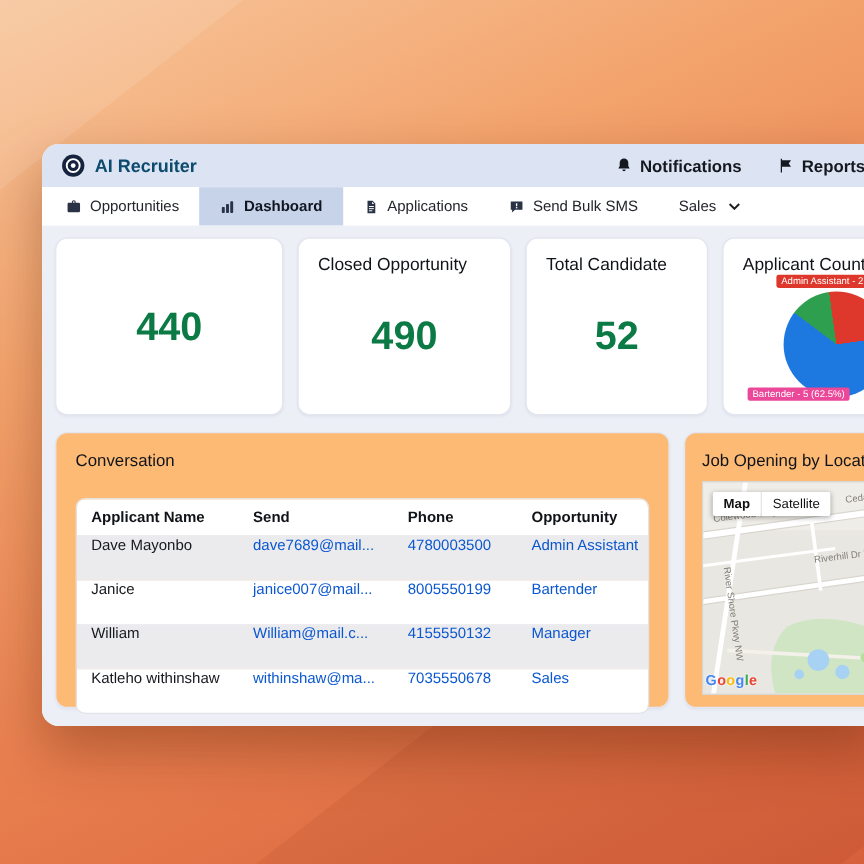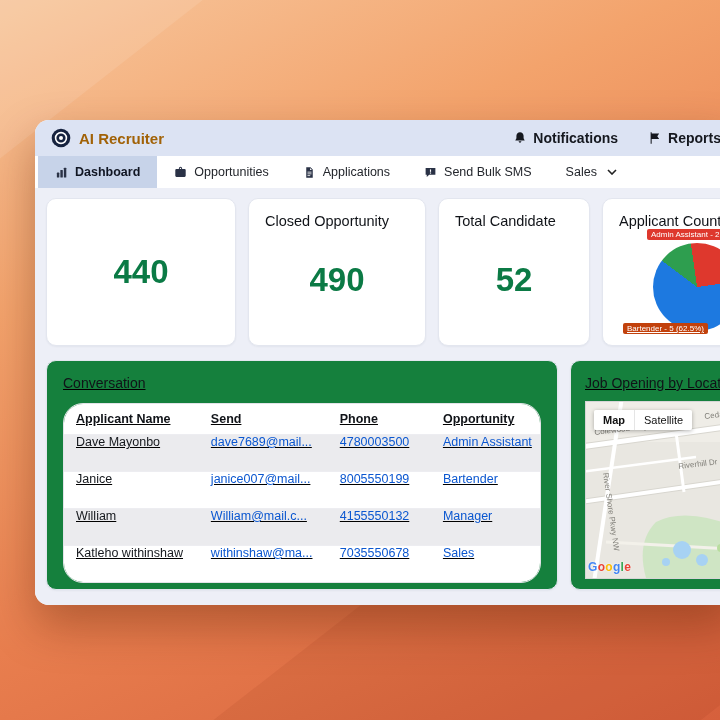--- a/index.html
+++ b/index.html
@@ -8,21 +8,21 @@
     background:linear-gradient(155deg,#f7c69c 0%,#f3a36c 30%,#e87e4e 62%,#d6603c 100%);}
   .band{position:absolute;background:rgba(255,255,255,.10);transform:rotate(-38deg);}
   .band-a{width:900px;height:260px;left:-420px;top:-160px;}
   .band-b{width:1100px;height:300px;left:-80px;top:560px;background:rgba(120,30,0,.08);}
 
   .window{position:absolute;left:35px;top:120px;width:700px;height:485px;background:#fff;
     border-radius:14px;box-shadow:0 20px 45px rgba(80,25,0,.35);overflow:hidden;}
 
   .app-header{height:36px;background:#dce3f3;display:flex;align-items:center;
     padding:0 14px 0 16px;gap:8px;}
-  .app-title{font-size:15px;font-weight:700;color:#a16207;}
+  .app-title{font-size:15px;font-weight:700;color:#0c4a6e;}
   .hdr-right{margin-left:auto;display:flex;align-items:center;gap:30px;}
   .hdr-item{display:flex;align-items:center;gap:6px;font-size:14px;font-weight:600;
     color:#15181f;cursor:pointer;white-space:nowrap;}
 
   .nav{height:32px;background:#fff;display:flex;align-items:stretch;padding-left:3px;}
   .tab{display:flex;align-items:center;gap:7px;padding:0 17px;font-size:12.5px;
     color:#23262c;cursor:pointer;white-space:nowrap;}
   .tab.active{background:#c7d3e9;font-weight:700;color:#101522;}
   .tab .icon{display:flex;align-items:center;color:#2a3246;}
 
@@ -37,26 +37,26 @@
     font-size:33px;font-weight:700;color:#0b7a45;}
   .w1{width:190px}.w2{width:178px}.w3{width:152px}.w4{width:210px}
 
   .pie{position:absolute;left:50px;top:44px;width:88px;height:88px;border-radius:50%;}
   .legend-pill{position:absolute;font-size:8px;line-height:11px;color:#fff;
     padding:0 4px;border-radius:2px;white-space:nowrap;}
   .pill-0{left:44px;top:30px;}
   .pill-1{left:20px;top:124px;}
 
   .bottom-row{display:flex;gap:12px;margin-top:14px;width:max-content;}
-  .panel{background:#15803d;border:1px solid #e3e6ef;border-radius:10px;height:230px;
-    box-sizing:border-box;box-shadow:0 1px 2px rgba(25,30,60,.05);text-decoration:underline;}
+  .panel{background:#fdba74;border:1px solid #e3e6ef;border-radius:10px;height:230px;
+    box-sizing:border-box;box-shadow:0 1px 2px rgba(25,30,60,.05);}
   .panel-title{font-size:14px;font-weight:500;color:#101318;white-space:nowrap;}
 
   .conv{width:512px;padding:14px 16px;}
-  .table{border:1px solid #e2e3e8;border-radius:20px;overflow:hidden;margin-top:12px;}
+  .table{border:1px solid #e2e3e8;border-radius:8px;overflow:hidden;margin-top:24px;}
   .trow{display:flex;align-items:flex-start;height:36px;font-size:12.5px;color:#15181d;
     border-top:1px solid #ededf1;background:#fff;}
   .trow.stripe{background:#ebebee;}
   .thead{display:flex;align-items:center;height:30px;font-size:12.5px;font-weight:700;
     color:#101318;background:#fff;}
   .cell{box-sizing:border-box;padding-left:12px;overflow:hidden;white-space:nowrap;
     text-overflow:ellipsis;}
   .c-name{width:136px}.c-email{width:130px}.c-phone{width:104px}.c-opp{width:110px}
   .link{color:#0b57d0;cursor:pointer;}
 
@@ -107,41 +107,41 @@
           <svg width="14" height="14" viewBox="0 0 16 16">
               <path fill="currentColor" d="M3 1.5v13h1.2V9.2h8.6L10.6 6l2.2-3.2H4.2V1.5H3z"></path>
             </svg>
         </span>
         <span>Reports</span>
       </div>
     </div>
   </div>
 
   <div class="nav">
+    <div class="tab">
+      <span class="icon">
+        <svg width="13" height="13" viewBox="0 0 16 16">
+            <path fill="currentColor" d="M6 3.6V3a2 2 0 0 1 4 0v.6h3A1.4 1.4 0 0 1 14.4 5v7A1.4 1.4 0 0 1 13 13.4H3A1.4 1.4 0 0 1 1.6 12V5A1.4 1.4 0 0 1 3 3.6h3zm1.2 0h1.6V3a.8.8 0 0 0-1.6 0v.6z"></path>
+          </svg>
+      </span>
+      <span>Opportunities</span>
+    </div>
     <div class="tab active">
       <span class="icon">
         <svg width="13" height="13" viewBox="0 0 16 16">
           <rect x="2.3" y="8" width="3" height="6.2" rx=".8" fill="currentColor"></rect>
           <rect x="6.6" y="4.8" width="3" height="9.4" rx=".8" fill="currentColor"></rect>
           <rect x="10.9" y="2" width="3" height="12.2" rx=".8" fill="currentColor"></rect>
         </svg>
       </span>
       <span>Dashboard</span>
     </div>
     <div class="tab">
       <span class="icon">
         <svg width="13" height="13" viewBox="0 0 16 16">
-            <path fill="currentColor" d="M6 3.6V3a2 2 0 0 1 4 0v.6h3A1.4 1.4 0 0 1 14.4 5v7A1.4 1.4 0 0 1 13 13.4H3A1.4 1.4 0 0 1 1.6 12V5A1.4 1.4 0 0 1 3 3.6h3zm1.2 0h1.6V3a.8.8 0 0 0-1.6 0v.6z"></path>
-          </svg>
-      </span>
-      <span>Opportunities</span>
-    </div>
-    <div class="tab">
-      <span class="icon">
-        <svg width="13" height="13" viewBox="0 0 16 16">
             <path fill="currentColor" d="M4 1.5h5.2l2.8 2.8v10.2H4V1.5zm4.7 1v2.3H11L8.7 2.5z"></path>
             <rect x="5.5" y="7" width="5" height="1" fill="#fff"></rect>
             <rect x="5.5" y="9.2" width="5" height="1" fill="#fff"></rect>
             <rect x="5.5" y="11.4" width="3.4" height="1" fill="#fff"></rect>
           </svg>
       </span>
       <span>Applications</span>
     </div>
     <div class="tab">
       <span class="icon">
@@ -174,21 +174,21 @@
         <div class="stat-value">490</div>
       </div>
       <div class="stat-card w3">
         <div class="ctitle">Total Candidate</div>
         <div class="stat-value">52</div>
       </div>
       <div class="stat-card w4">
         <div class="ctitle">Applicant Count by Opportunity</div>
         <div class="pie" style="background: conic-gradient(from -8deg, rgb(222, 56, 45) 0%, rgb(222, 56, 45) 25%, rgb(29, 121, 224) 25%, rgb(29, 121, 224) 87.5%, rgb(46, 158, 79) 87.5%, rgb(46, 158, 79) 100%);"></div>
         <span class="legend-pill pill-0" style="background: rgb(222, 56, 45);">Admin Assistant - 2 (25%)</span>
-        <span class="legend-pill pill-1" style="background: #c2410c; text-decoration: underline;">Bartender - 5 (62.5%)</span>
+        <span class="legend-pill pill-1" style="background: #ec4899;">Bartender - 5 (62.5%)</span>
       </div>
     </div>
 
     <div class="bottom-row">
 
       <div class="panel conv">
         <div class="panel-title">Conversation</div>
         <div class="table">
           <div class="thead">
             <div class="cell c-name">Applicant Name</div>

